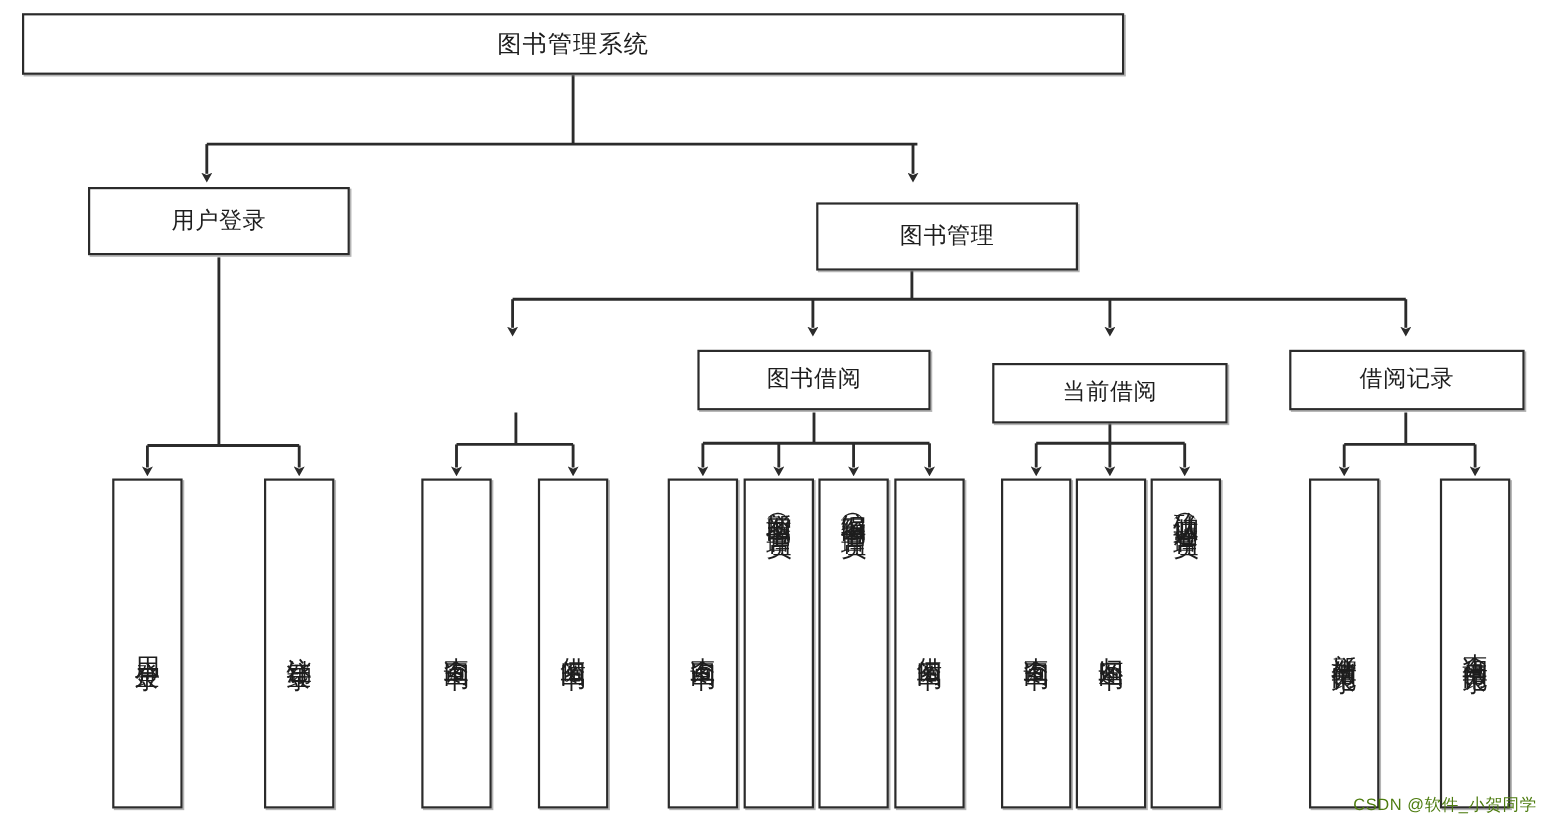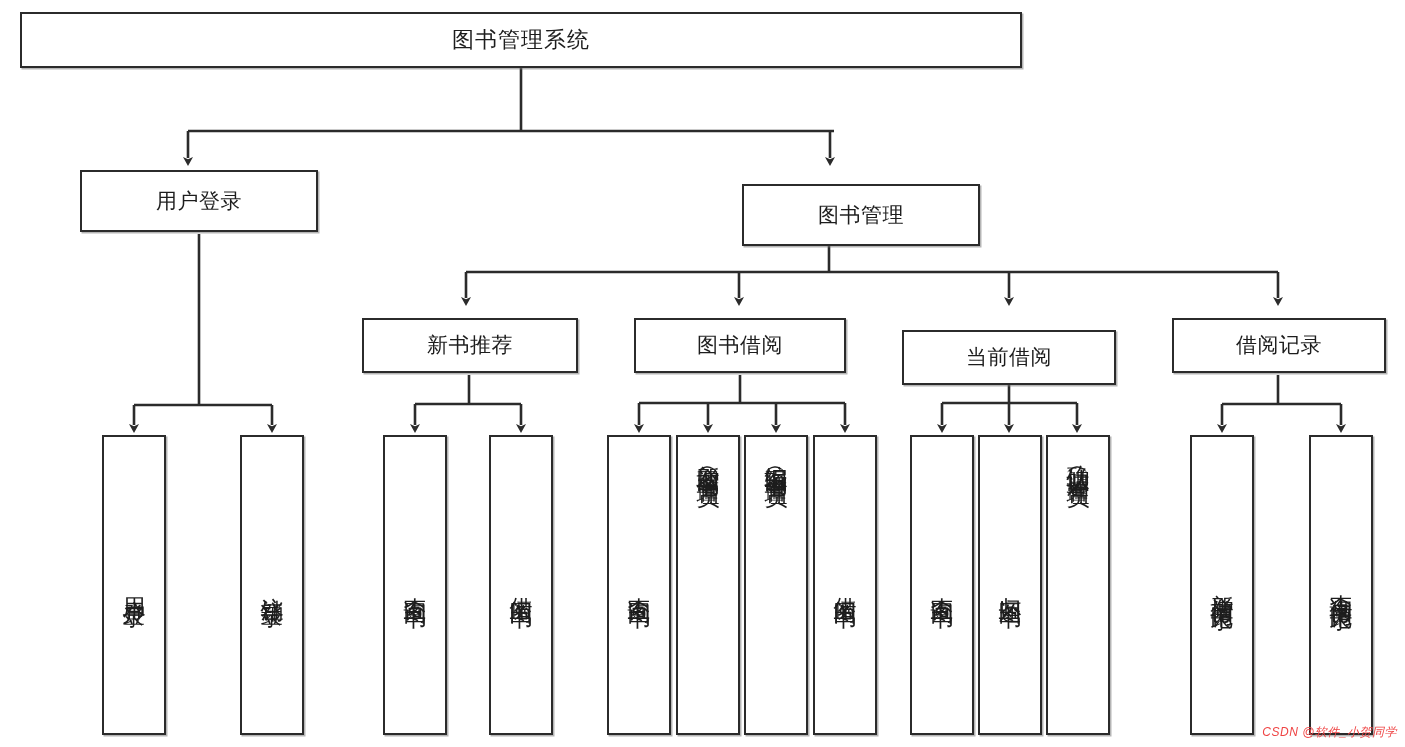--- a/index.html
+++ b/index.html
@@ -66,26 +66,25 @@
     line-height: 1;
   }
   .node.v.centered {
     align-items: center;
     padding-top: 0;
   }
   #watermark {
     position: absolute;
     right: 8px;
     bottom: 6px;
-    font-size: 12px;
-    color: #ef4444;
+    font-size: 15px;
+    color: #4d7c0f;
     letter-spacing: 0.5px;
     white-space: nowrap;
     user-select: none;
-    font-style: italic;
   }
 </style>
 </head>
 <body>
 
 <div id="canvas">
 
   <svg id="edges" viewBox="0 0 1405 747" xmlns="http://www.w3.org/2000/svg">
     <defs>
       <marker id="arrow" markerWidth="9" markerHeight="10" refX="1" refY="5" orient="auto" markerUnits="userSpaceOnUse">
@@ -140,23 +139,20 @@
     <span class="lbl">图书管理系统</span>
   </div>
 
   <div class="node h" style="left:80px; top:170px; width:238px; height:62px;">
     <span class="lbl">用户登录</span>
   </div>
   <div class="node h" style="left:710px; top:184px; width:238px; height:62px;margin-left:32px;">
     <span class="lbl">图书管理</span>
   </div>
 
-  <div class="node h" style="left:362px; top:318px; width:216px; height:55px;">
-    <span class="lbl">新书推荐</span>
-  </div>
   <div class="node h" style="left:634px; top:318px; width:212px; height:55px;">
     <span class="lbl">图书借阅</span>
   </div>
   <div class="node h" style="left:902px; top:330px; width:214px; height:55px;">
     <span class="lbl">当前借阅</span>
   </div>
   <div class="node h" style="left:1172px; top:318px; width:214px; height:55px;text-align:center;">
     <span class="lbl">借阅记录</span>
   </div>
 

